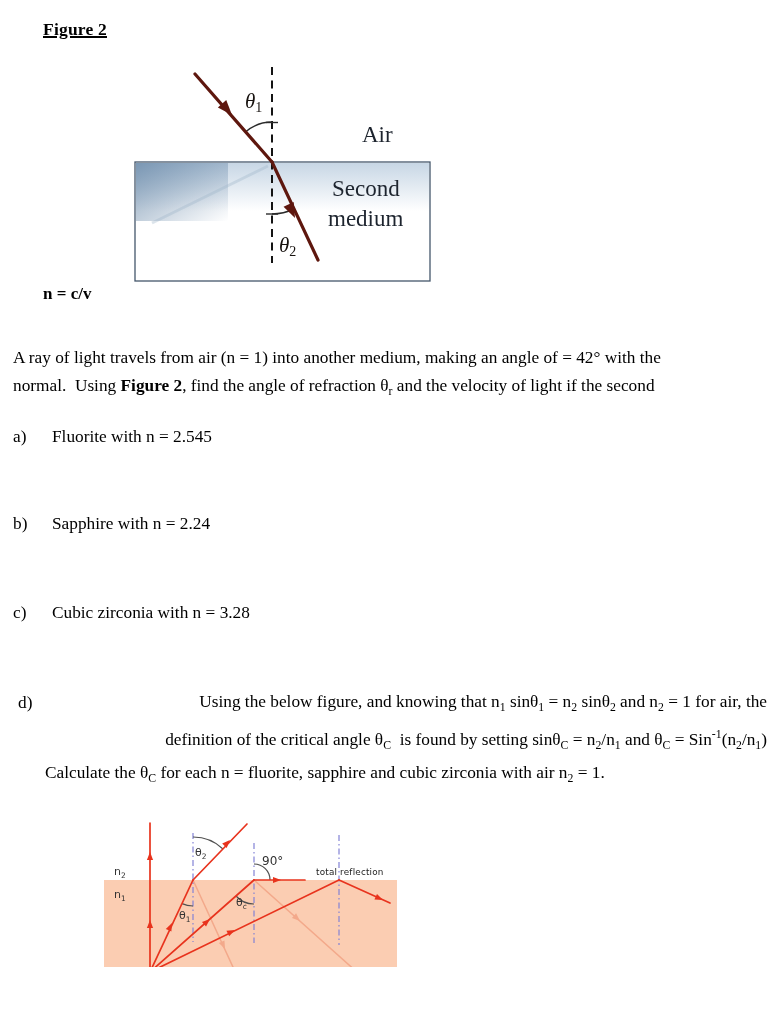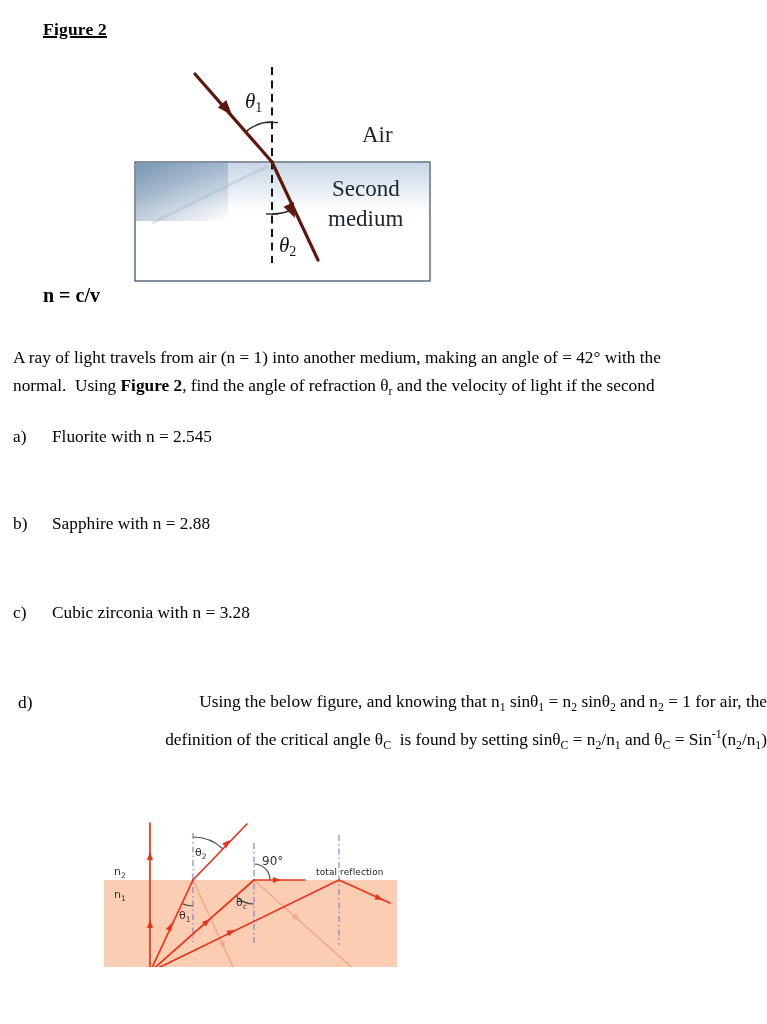--- a/index.html
+++ b/index.html
@@ -6,21 +6,21 @@
   .page{position:relative;width:767px;height:967px;background:#ffffff;
         font-family:"Liberation Serif",serif;color:#000;overflow:hidden;}
 
   .fig-heading{position:absolute;left:43px;top:19px;margin:0;
         font-size:17.5px;font-weight:bold;text-decoration:underline;
         text-decoration-thickness:1.8px;letter-spacing:.2px;}
 
   .fig2-svg{position:absolute;left:128px;top:60px;}
   .figc-svg{position:absolute;left:100px;top:818px;}
 
-  .formula{position:absolute;left:43px;top:284px;font-size:20px;font-weight:bold;}
+  .formula{position:absolute;left:43px;top:284px;font-size:17px;font-weight:bold;}
 
   .para{position:absolute;left:13px;top:320px;font-size:17.3px;line-height:27.5px;white-space:nowrap;margin-top:24px;}
 
   .item{position:absolute;left:0;width:767px;font-size:17.3px;white-space:nowrap;}
   .item .marker{position:absolute;left:13px;}
   .item .itext{position:absolute;left:52px;}
 
   .itemd{position:absolute;left:0;width:767px;font-size:17.3px;white-space:nowrap;}
   .itemd .marker{position:absolute;left:18px;top:4px;}
   .itemd .tblock{margin-left:45px;line-height:26.5px;text-align:right;}
@@ -99,34 +99,35 @@
     <div><span class="rt-n">A ray of light travels from air (n = 1) into another medium, making an angle of = 42° with the</span></div>
     <div><span class="rt-n">normal.&nbsp; Using </span><span class="rt-b">Figure 2</span><span class="rt-n">, find the angle of refraction θ</span><span class="rt-sub">r</span><span class="rt-n"> and the velocity of light if the second</span></div>
   </div>
 
   <div class="item" style="top:427px">
     <span class="marker">a)</span>
     <span class="itext">Fluorite with n = 2.545</span>
   </div>
   <div class="item" style="top:514px">
     <span class="marker">b)</span>
-    <span class="itext">Sapphire with n = 2.88</span>
+    <span class="itext">Sapphire with n = 2.24</span>
   </div>
   <div class="item" style="top:603px">
     <span class="marker">c)</span>
     <span class="itext">Cubic zirconia with n = 3.28</span>
   </div>
 
   <div class="itemd" style="top:689px">
     <span class="marker">d)</span>
     <div class="tblock">
       <div><span class="rt-n">Using the below figure, and knowing that n</span><span class="rt-sub">1</span><span class="rt-n"> sinθ</span><span class="rt-sub">1</span><span class="rt-n"> = n</span><span class="rt-sub">2</span><span class="rt-n"> sinθ</span><span class="rt-sub">2</span><span class="rt-n"> and n</span><span class="rt-sub">2</span><span class="rt-n"> = 1 for air, the</span></div>
       <div><span class="rt-n">definition of the critical angle θ</span><span class="rt-sub">C</span><span class="rt-n">&nbsp; is found by setting sinθ</span><span class="rt-sub">C</span><span class="rt-n"> = n</span><span class="rt-sub">2</span><span class="rt-n">/n</span><span class="rt-sub">1</span><span class="rt-n"> and θ</span><span class="rt-sub">C</span><span class="rt-n"> = Sin</span><span class="rt-sup">-1</span><span class="rt-n">(n</span><span class="rt-sub">2</span><span class="rt-n">/n</span><span class="rt-sub">1</span><span class="rt-n">)</span></div>
     </div>
   </div>
+  <div class="calc-line"><span class="rt-n">Calculate the θ</span><span class="rt-sub">C</span><span class="rt-n"> for each n = fluorite, sapphire and cubic zirconia with air n</span><span class="rt-sub">2</span><span class="rt-n"> = 1.</span></div>
 
   <svg class="figc-svg" width="300" height="190" viewBox="0 0 300 190">
     <defs>
       <path id="ah" d="M0 0 L-8 3.1 L-8 -3.1 Z"></path>
     </defs>
 
     <rect x="4" y="62" width="293" height="121" fill="#fbcdb2"></rect>
 
     <line class="faint" x1="93" y1="62" x2="138" y2="160"></line>
     <line class="faint" x1="154" y1="62" x2="258" y2="155"></line>

